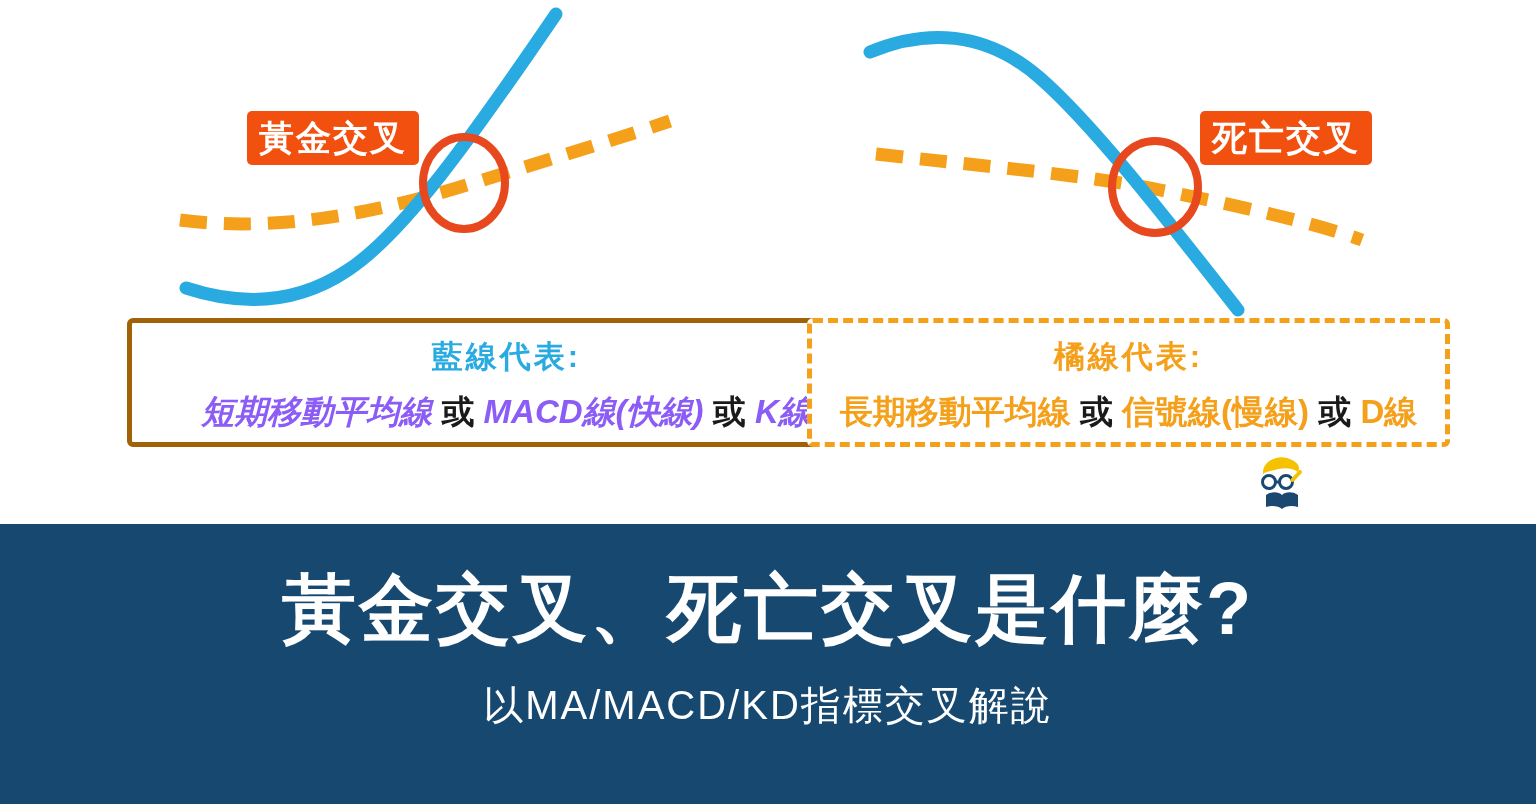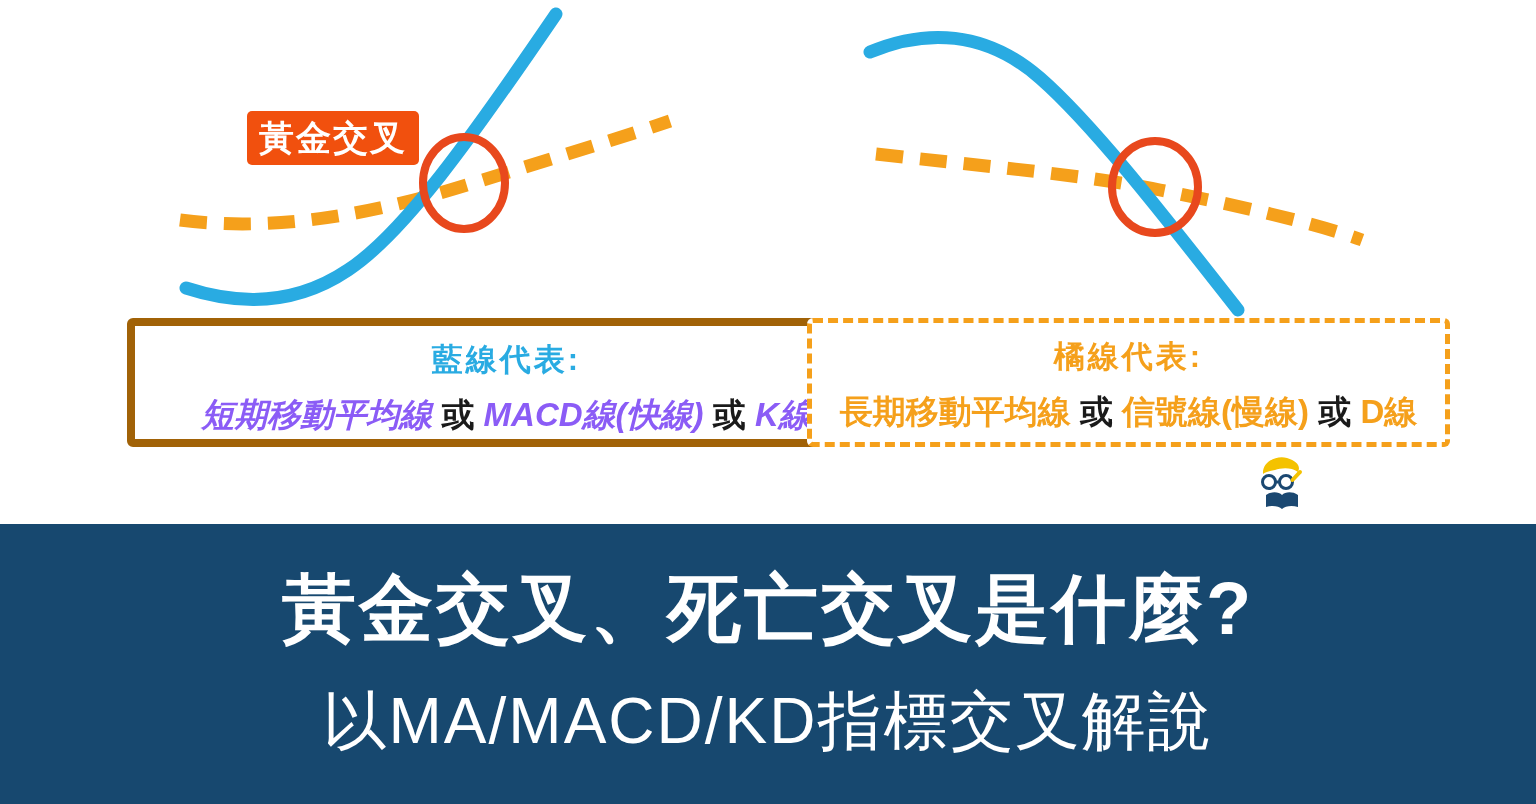--- a/index.html
+++ b/index.html
@@ -16,21 +16,21 @@
     font-size: 35px; font-weight: bold; text-align: center;
     padding: 0 12px; border-radius: 5px; letter-spacing: 2px;
   }
   .cross-label.left  { left: 247px; top: 111px; padding-left: 12px; }
   .cross-label.right { left: 1200px; top: 111px; }
 
   .legend-box {
     position: absolute; top: 318px; height: 129px;
     border-radius: 6px; text-align: center; background: #ffffff;
   }
-  .legend-box.blue   { left: 127px;  width: 759px; border: 8px solid #a16207; }
+  .legend-box.blue   { left: 127px;  width: 759px; border: 5px solid #a16207; }
   .legend-box.orange { left: 807px;  width: 643px; border: 5px dashed #F5A01B; }
   .legend-title { margin-top: 13px; font-size: 31px; font-weight: bold; letter-spacing: 3px; }
   .legend-box.blue   .legend-title { color: #29ABE2; }
   .legend-box.orange .legend-title { color: #F5A01B; }
   .legend-line { margin-top: 12px; font-size: 33px; font-weight: 600; white-space: nowrap; }
   .seg-blue   { color: #8b5cf6; font-style: italic; }
   .seg-orange { color: #F5A01B; }
   .seg-dark   { color: #1a1a1a; }
 
   .logo { position: absolute; left: 1256px; top: 453px; display: flex; align-items: center; }
@@ -43,21 +43,21 @@
   }
 
   .banner {
     position: absolute; left: 0; top: 524px; width: 1536px; height: 332px;
     background: #17486F; text-align: center; color: #ffffff;
   }
   .banner-title {
     margin-top: 36px; font-size: 74px; font-weight: bold; letter-spacing: 3px;
   }
   .banner-subtitle {
-    margin-top: 18px; font-size: 64px; font-weight: normal; letter-spacing: 2px;
+    margin-top: 18px; font-size: 40px; font-weight: normal; letter-spacing: 2px;
   }
   .banner-strip {
     position: absolute; left: 0; bottom: 0; width: 100%; height: 6px; background: #4E79A1;
   }
 </style>
 </head>
 <body>
 
 <div class="canvas">
 
@@ -66,20 +66,21 @@
     <path d="M 180 220 C 280 233, 380 212, 470 184 C 560 156, 630 135, 670 121" fill="none" stroke="#F5A01B" stroke-width="13" stroke-dasharray="27 17"></path>
     <path d="M 186 288 C 235 304, 293 307, 348 270 C 403 234, 470 140, 556 14" fill="none" stroke="#29ABE2" stroke-width="13" stroke-linecap="round"></path>
     <ellipse cx="464" cy="183" rx="41" ry="46" fill="none" stroke="#E8481D" stroke-width="8"></ellipse>
 
     <path d="M 876 154 C 980 166, 1080 174, 1160 190 C 1240 206, 1315 223, 1362 240" fill="none" stroke="#F5A01B" stroke-width="13" stroke-dasharray="27 17"></path>
     <path d="M 870 52 C 925 29, 985 30, 1040 78 C 1095 126, 1172 226, 1238 310" fill="none" stroke="#29ABE2" stroke-width="13" stroke-linecap="round"></path>
     <ellipse cx="1155" cy="187" rx="43" ry="46" fill="none" stroke="#E8481D" stroke-width="8"></ellipse>
   </svg>
 
   <div class="cross-label left">黃金交叉</div>
+  <div class="cross-label right">死亡交叉</div>
 
   <div class="legend-box blue">
     <div class="legend-title">藍線代表:</div>
     <div class="legend-line">
       <span class="seg-blue">短期移動平均線</span><span class="seg-dark"> 或 </span><span class="seg-blue">MACD線(快線)</span><span class="seg-dark"> 或 </span><span class="seg-blue">K線</span>
     </div>
   </div>
 
   <div class="legend-box orange">
     <div class="legend-title">橘線代表:</div>

